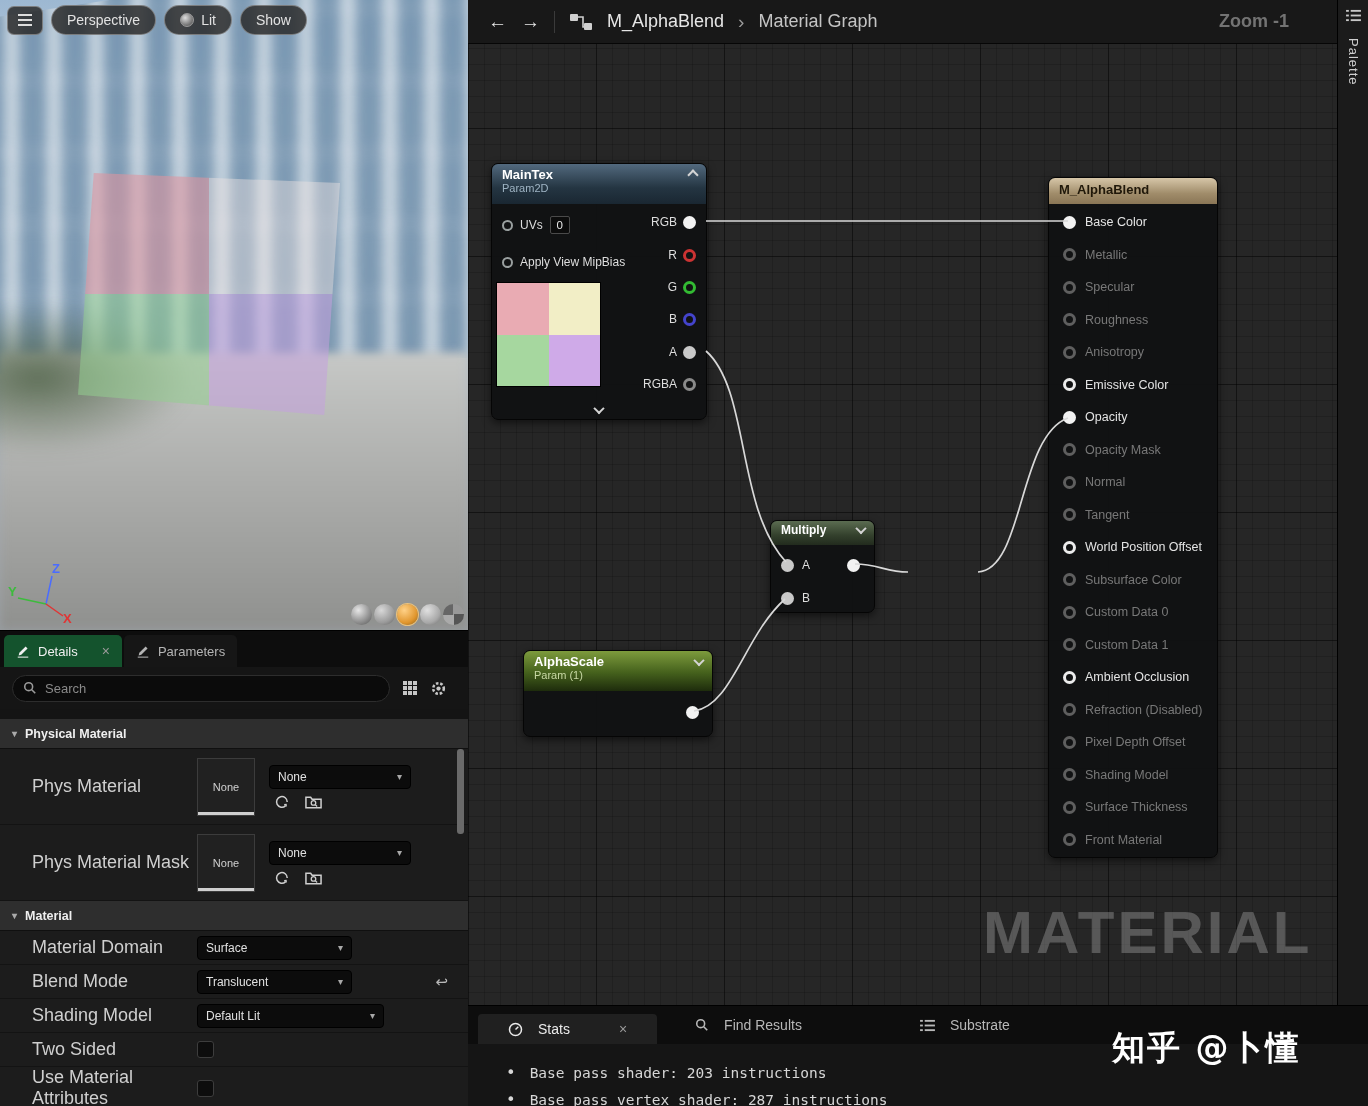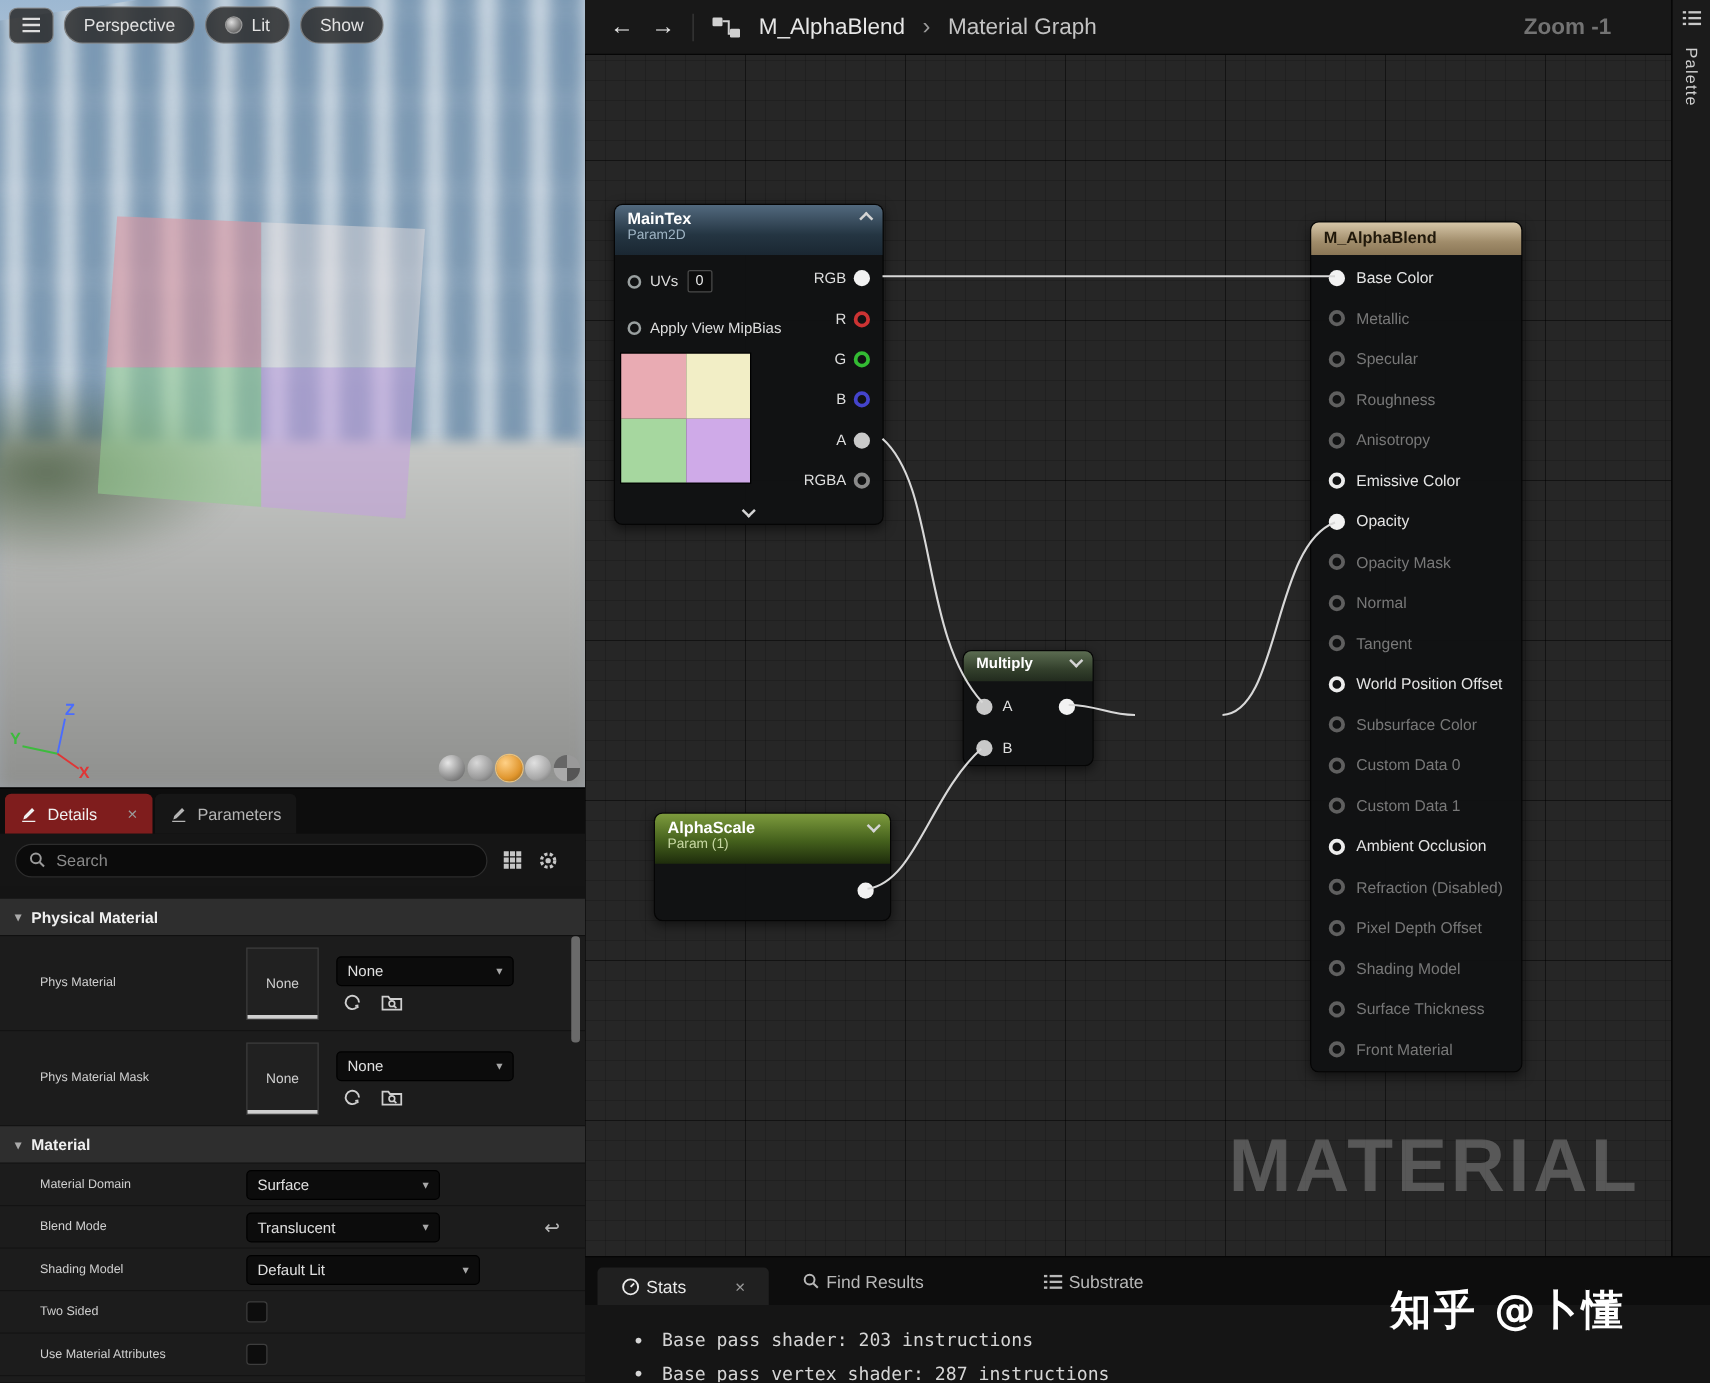--- a/index.html
+++ b/index.html
@@ -37,36 +37,36 @@
   .s3{background:radial-gradient(circle at 35% 30%,#ffd187,#e0962e 62%,#95600f);box-shadow:0 0 0 1px rgba(255,205,120,.8)}
   .s4{background:radial-gradient(circle at 35% 30%,#e0e0e0,#a8a8a8 62%,#6a6a6a)}
   .s5{background:conic-gradient(#999 0 90deg,#555 90deg 180deg,#aaa 180deg 270deg,#666 270deg)}
 
   
   .details{position:absolute;left:0;top:630px;width:468px;height:476px;background:#141414;
     display:flex;flex-direction:column;overflow:hidden;border-top:1px solid #000}
   .dtabs{height:36px;background:#0d0d0d;display:flex;align-items:flex-end;padding-left:4px;gap:2px;flex:none}
   .dtab{height:32px;display:flex;align-items:center;gap:8px;padding:0 12px;background:#161616;
     color:#b5b5b5;font-size:13px;border-radius:5px 5px 0 0;cursor:pointer}
-  .dtab.active{background:#7f1d1d;color:#f0f0f0}
+  .dtab.active{background:#14532d;color:#f0f0f0}
   .dtab-x{margin-left:16px;color:#9a9a9a;font-size:14px}
   .dsearch{height:42px;display:flex;align-items:center;gap:12px;padding:0 12px;background:#151515;flex:none}
   .searchbox{flex:0 0 378px;height:27px;background:#0b0b0b;border:1px solid #2d2d2d;border-radius:14px;
     display:flex;align-items:center;gap:8px;padding:0 10px;color:#9a9a9a}
   .searchbox input{flex:1;background:transparent;border:none;outline:none;color:#ddd;font-size:13px;font-family:inherit}
   .searchbox input::placeholder{color:#8a8a8a}
   .dicon{color:#c6c6c6;display:flex;align-items:center;cursor:pointer}
   .dspacer{height:10px;background:#141414;flex:none}
   .dsection{height:30px;background:#2e2e2e;display:flex;align-items:center;gap:8px;padding-left:12px;
     font-weight:bold;font-size:12.5px;color:#efefef;border-bottom:1px solid #101010;flex:none}
   .tri{color:#aaa;font-size:10px}
   .drow{display:flex;align-items:center;min-height:34px;background:#1c1c1c;border-bottom:1px solid #131313;
     padding-left:32px;flex:none}
   .drow.asset{height:76px}
-  .dlabel{width:165px;font-size:10px;color:#cfcfcf}
+  .dlabel{width:165px;font-size:18px;color:#cfcfcf}
   .thumb{width:58px;height:58px;background:#212121;border:1px solid #3c3c3c;display:flex;align-items:center;
     justify-content:center;font-size:11px;color:#d0d0d0;position:relative;flex:none;cursor:pointer}
   .thumb::after{content:"";position:absolute;left:0;right:0;bottom:0;height:3px;background:#cfcfcf}
   .asset-right{display:flex;flex-direction:column;gap:6px;margin-left:14px}
   .dd{height:24px;background:#0c0c0c;border:1px solid #000;border-radius:4px;display:flex;align-items:center;
     justify-content:space-between;padding:0 8px;font-size:12px;color:#e0e0e0;cursor:pointer}
   .dd.w142{width:142px}.dd.w155{width:155px}.dd.w187{width:187px}
   .dd-chev{color:#a8a8a8;font-size:10px}
   .asset-icons{display:flex;gap:16px;padding-left:4px;color:#cfcfcf}
   .icon-btn{cursor:pointer;display:flex;align-items:center}
@@ -143,21 +143,21 @@
     padding-left:35px;gap:8px;font-size:12.5px;color:#dedede}
   .rbody{padding-top:2px}
   .rrow{height:32.5px;display:flex;align-items:center;gap:9px;padding-left:14px;font-size:12.5px}
   .rlabel{color:#e4e4e4}
   .rrow.dis .rlabel{color:#787878}
 
   
   .bottom{position:absolute;left:468px;top:1005px;width:900px;height:101px;background:#151515;
     border-top:1px solid #000;overflow:hidden}
   .btabs{height:38px;background:#0d0d0d;display:flex;align-items:center;padding-left:10px}
-  .btab{height:30px;display:flex;align-items:center;gap:5px;padding:0 19px;color:#b8b8b8;
+  .btab{height:30px;display:flex;align-items:center;gap:15px;padding:0 30px;color:#b8b8b8;
     font-size:14px;cursor:pointer;border-radius:4px 4px 0 0}
   .btab.active{background:#202020;color:#eaeaea;margin-top:8px;height:30px}
   .btab-x{color:#9a9a9a;font-size:14px;margin-left:34px}
   .btab.find{margin-left:8px}
   .btab.substrate{margin-left:58px}
   .bcontent{padding:15px 0 0 38px}
   .bline{display:flex;align-items:center;gap:14px;height:27px;
     font-family:"DejaVu Sans Mono",monospace;font-size:14.5px;color:#d6d6d6}
   .bullet{color:#d6d6d6;font-size:16px}
 

